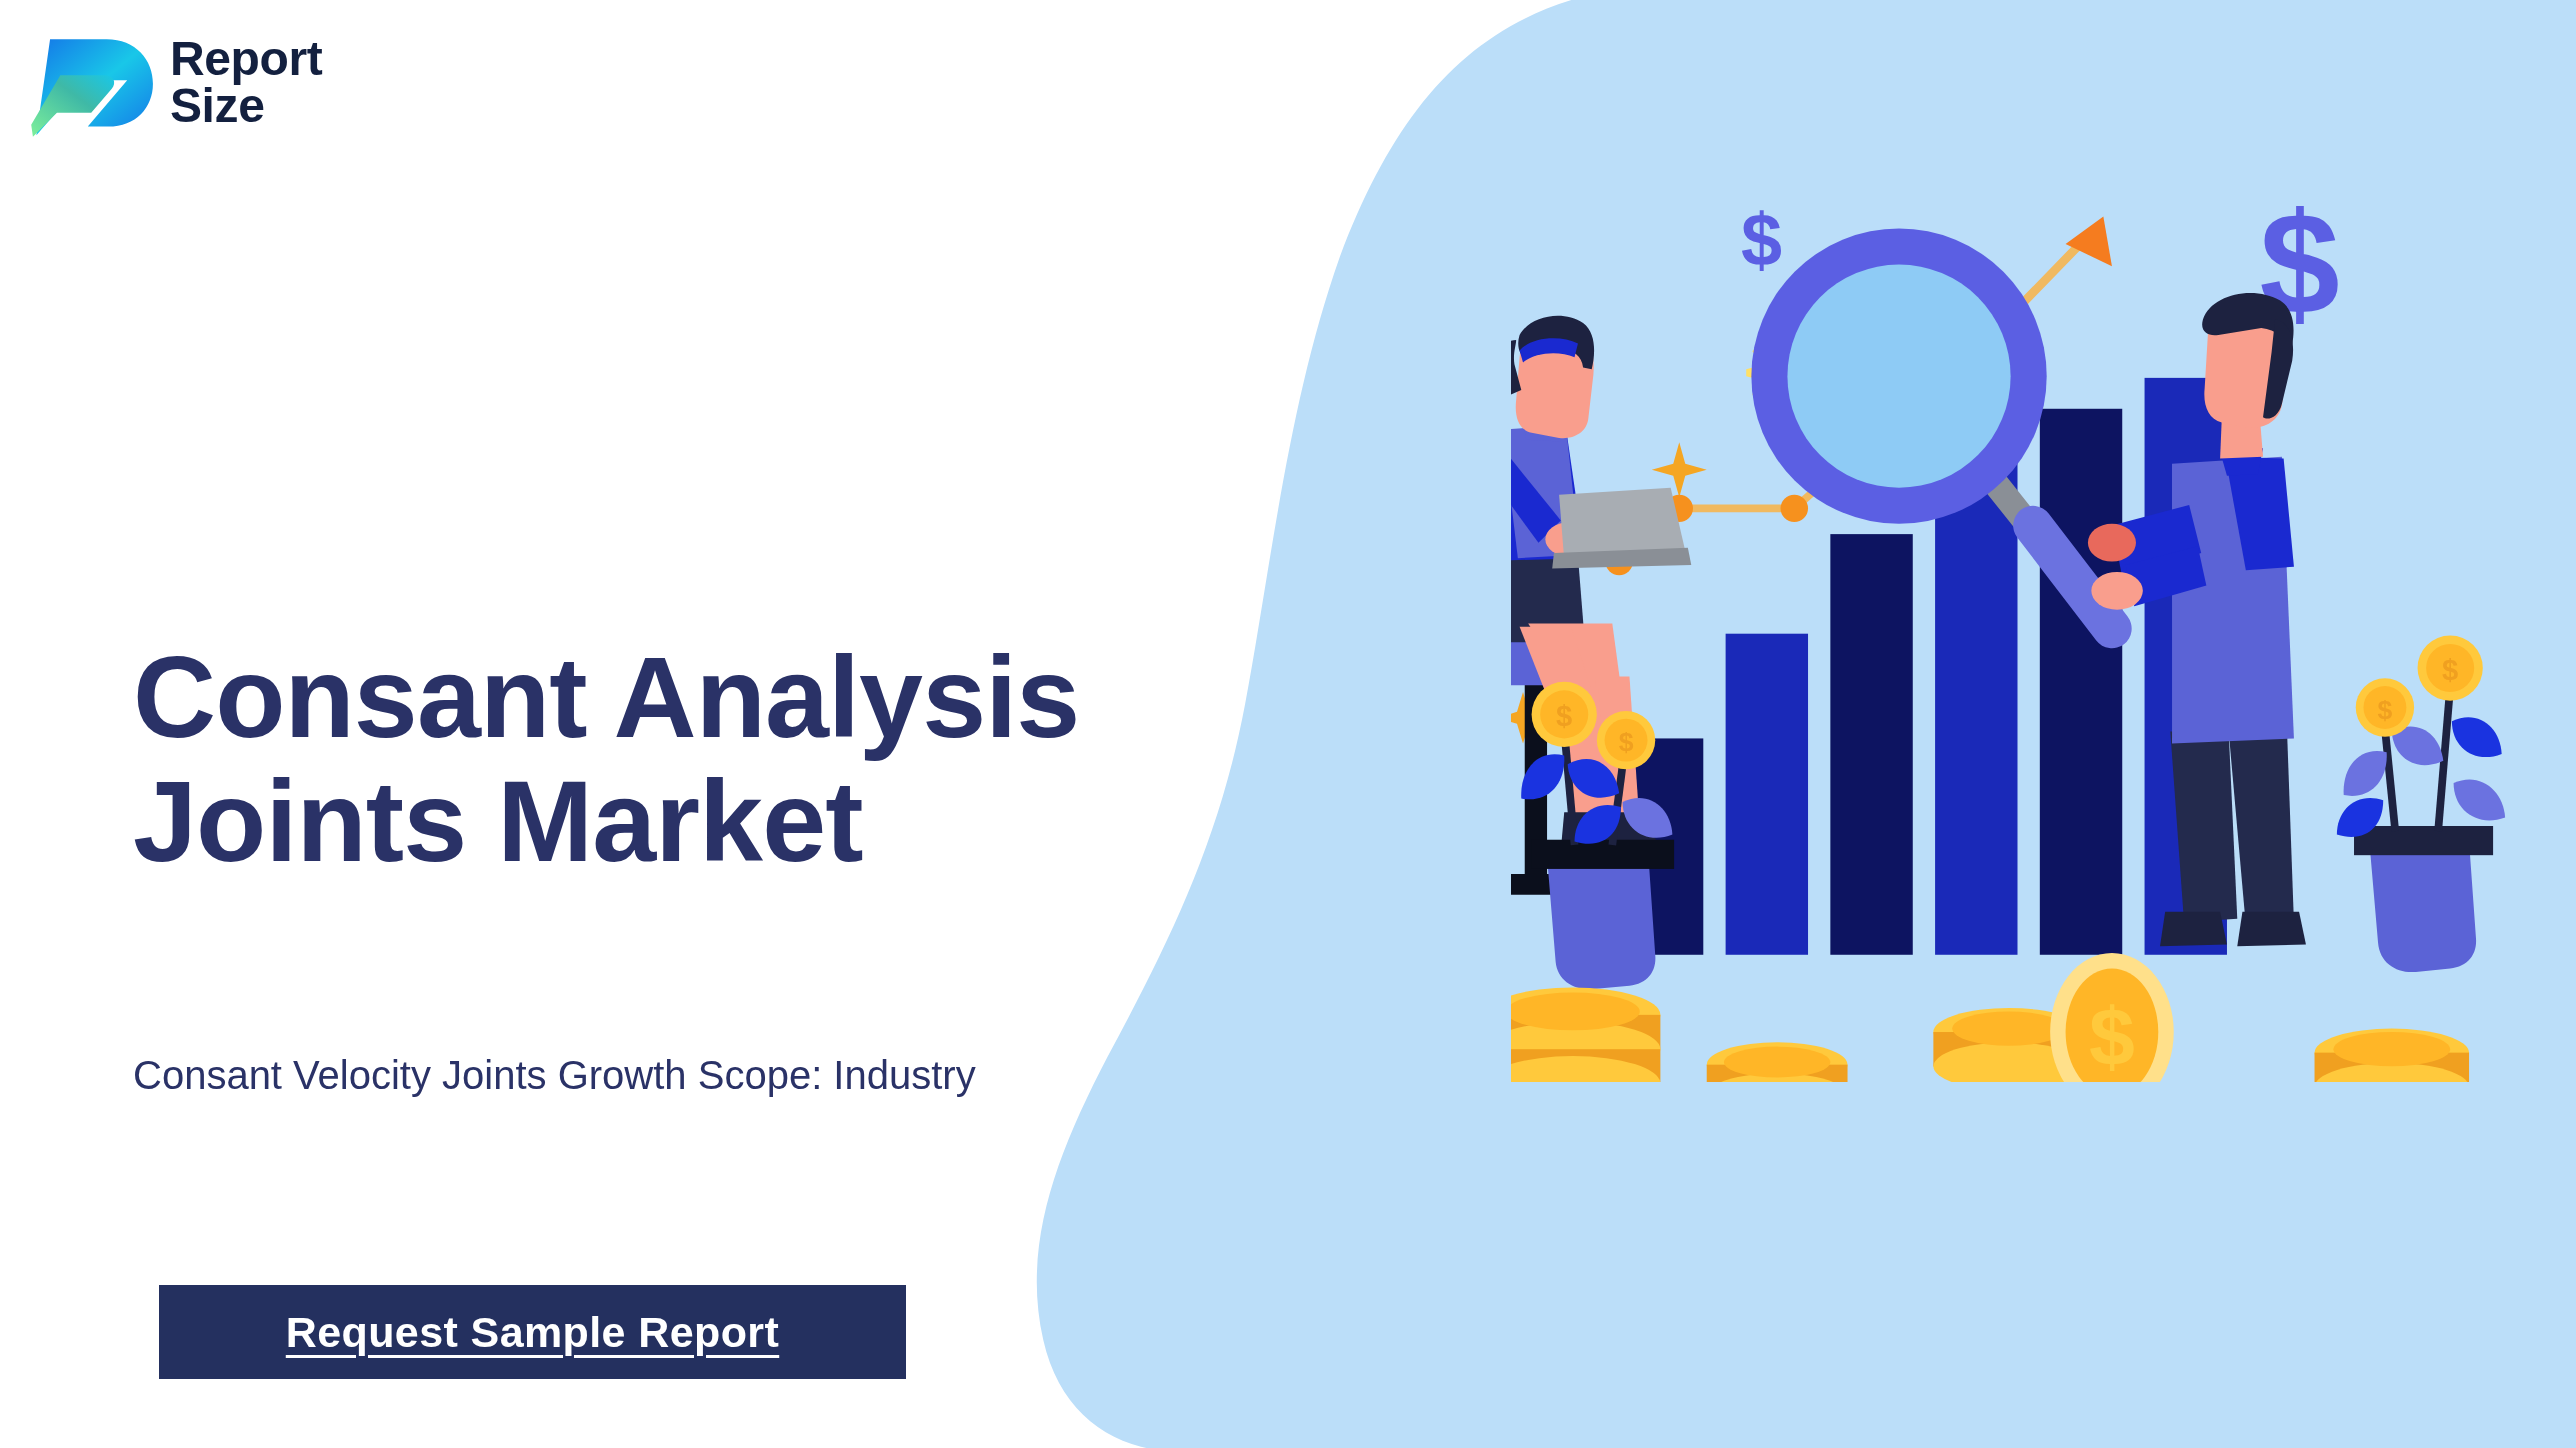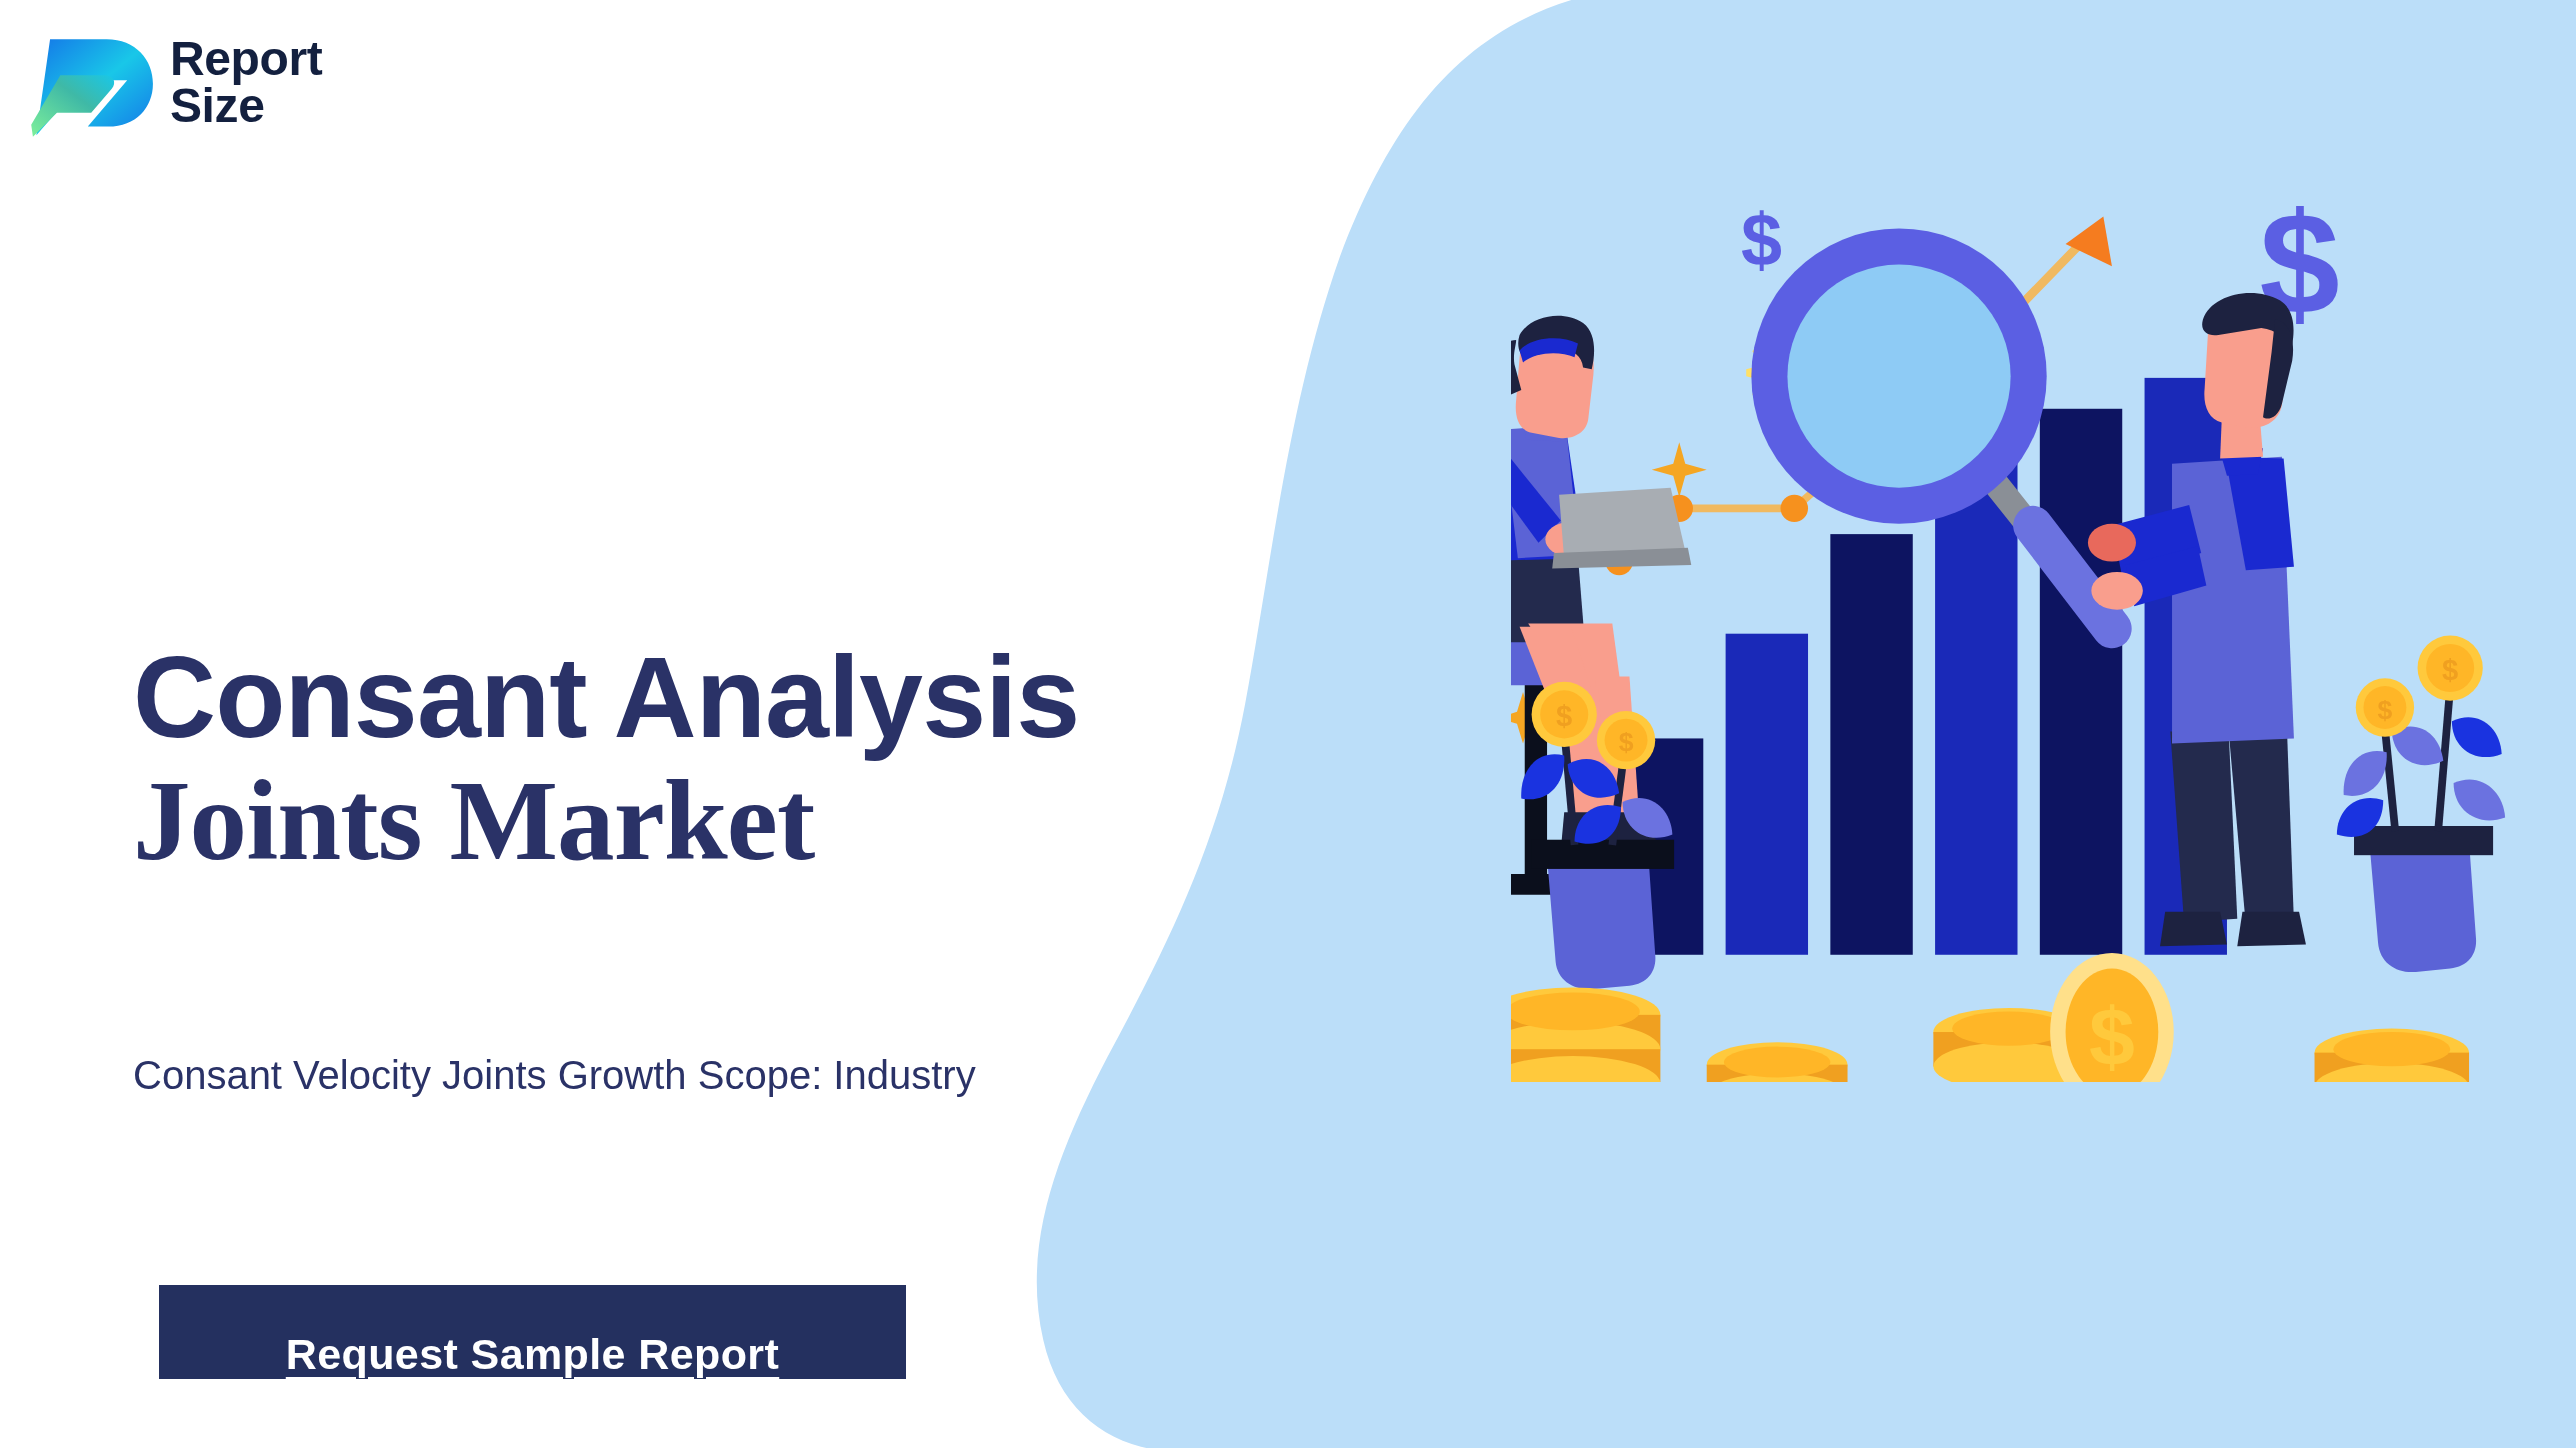--- a/index.html
+++ b/index.html
@@ -21,36 +21,36 @@
   #logo-word { display:flex; flex-direction:column; line-height:0.98; }
   #logo-word span { font-size:48px; font-weight:bold; color:#13203f; letter-spacing:-0.4px; }
 
   
   #headline {
     position:absolute; left:133px; top:635px;
     width:1460px;
     font-size:115px; font-weight:bold; line-height:1.08;
     color:#2a3267; letter-spacing:-0.9px;
   }
-  #headline .l2 { display:block;font-family:Liberation Serif, serif; }
+  #headline .l2 { display:block; }
 
   
   #subtitle {
     position:absolute; left:133px; top:1049px;
     width:1340px;
     font-size:40px; line-height:1.34; color:#2a3267;
   }
   #subtitle .s2 { display:block; }
 
   
   #cta {
     position:absolute; left:159px; top:1285px;
     width:747px; height:94px;
     background:#24305f; border:none;
-    display:flex; align-items:flex-end; justify-content:center;
+    display:flex; align-items:center; justify-content:center;
     cursor:pointer;
   }
   #cta-label {
     color:#ffffff; font-size:43px; font-weight:bold;
     text-decoration:underline; text-underline-offset:7.7px;
     text-decoration-thickness:3.4px;
     letter-spacing:0.4px;
   }
 </style>
 </head>

